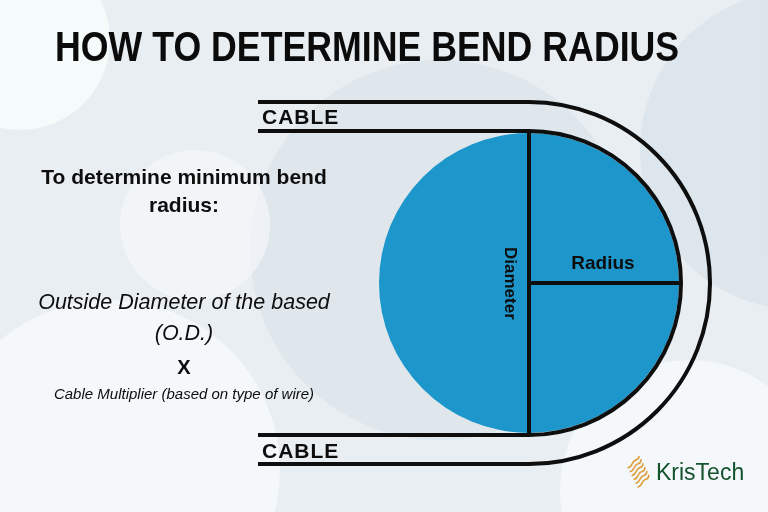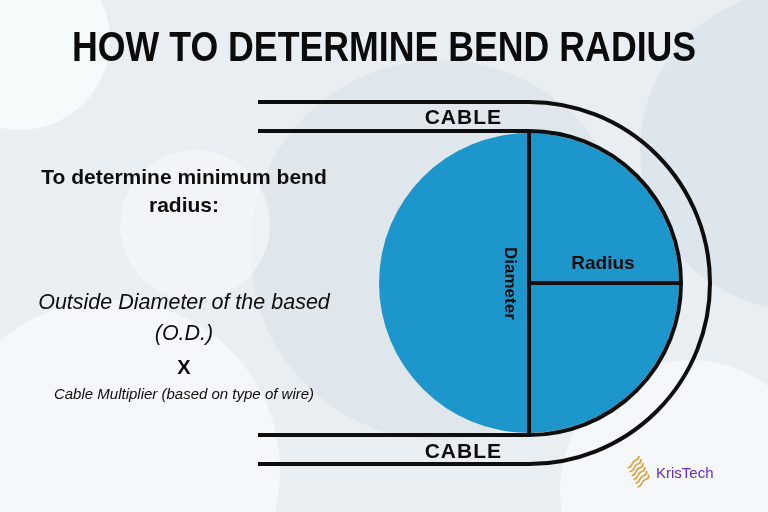--- a/index.html
+++ b/index.html
@@ -14,42 +14,42 @@
   
   .bgc{position:absolute;border-radius:50%;}
   .bgc.c1{left:-70px;top:-50px;width:180px;height:180px;background:rgba(248,252,253,.8);}
   .bgc.c2{left:-60px;top:300px;width:340px;height:340px;background:rgba(250,253,254,.65);}
   .bgc.c3{left:250px;top:60px;width:380px;height:380px;background:rgba(203,216,226,.30);}
   .bgc.c4{left:640px;top:-10px;width:320px;height:320px;background:rgba(206,219,228,.45);}
   .bgc.c5{left:560px;top:360px;width:260px;height:260px;background:rgba(249,252,253,.7);}
   .bgc.c6{left:120px;top:150px;width:150px;height:150px;background:rgba(249,252,253,.55);}
 
   .title{
-    position:absolute;left:0;top:26px;width:768px;
+    position:absolute;left:0;top:26px;width:632px;
     text-align:center;
     font-size:42px;font-weight:700;line-height:1;
     letter-spacing:0px;
     color:#0b0b0b;
     white-space:nowrap;
   }
   .title>span{display:inline-block;transform:scaleX(0.85);transform-origin:50% 50%;}
 
   .left-panel{
     position:absolute;left:28px;top:163px;width:312px;
     text-align:center;
   }
   .lp-heading{font-size:21px;font-weight:700;line-height:1.33;margin:0 0 68px 0;}
   .lp-formula1{font-size:21.5px;font-style:italic;line-height:1.45;margin:0;}
   .lp-operator{font-size:20px;font-weight:700;line-height:1.2;margin:6px 0 4px 0;}
   .lp-formula2{font-size:15px;font-style:italic;line-height:1.45;margin:0;}
 
   svg.diagram{position:absolute;left:0;top:0;}
 
   .cable-label{
-    position:absolute;width:240px;text-align:right;
+    position:absolute;width:240px;text-align:left;
     font-size:21px;font-weight:700;letter-spacing:1px;
   }
   .cable-top{left:262px;top:105px;}
   .cable-bottom{left:262px;top:439px;}
 
   .diameter-label{
     position:absolute;left:494px;top:223px;height:120px;width:32px;
     writing-mode:vertical-rl;text-orientation:mixed;
     text-align:center;
     font-size:17px;font-weight:700;
@@ -59,21 +59,21 @@
     position:absolute;left:540px;top:252px;width:126px;
     text-align:center;
     font-size:19px;font-weight:700;
   }
 
   .logo{
     position:absolute;left:627px;top:456px;
     display:flex;align-items:center;gap:3px;
   }
   .logo-text{
-    font-size:15px;font-weight:400;color:#6d28d9;letter-spacing:0px;
+    font-size:23px;font-weight:400;color:#14532d;letter-spacing:0px;
   }
 </style>
 </head>
 <body>
 
 <div class="bgc c1"></div>
 <div class="bgc c2"></div>
 <div class="bgc c3"></div>
 <div class="bgc c4"></div>
 <div class="bgc c5"></div>

